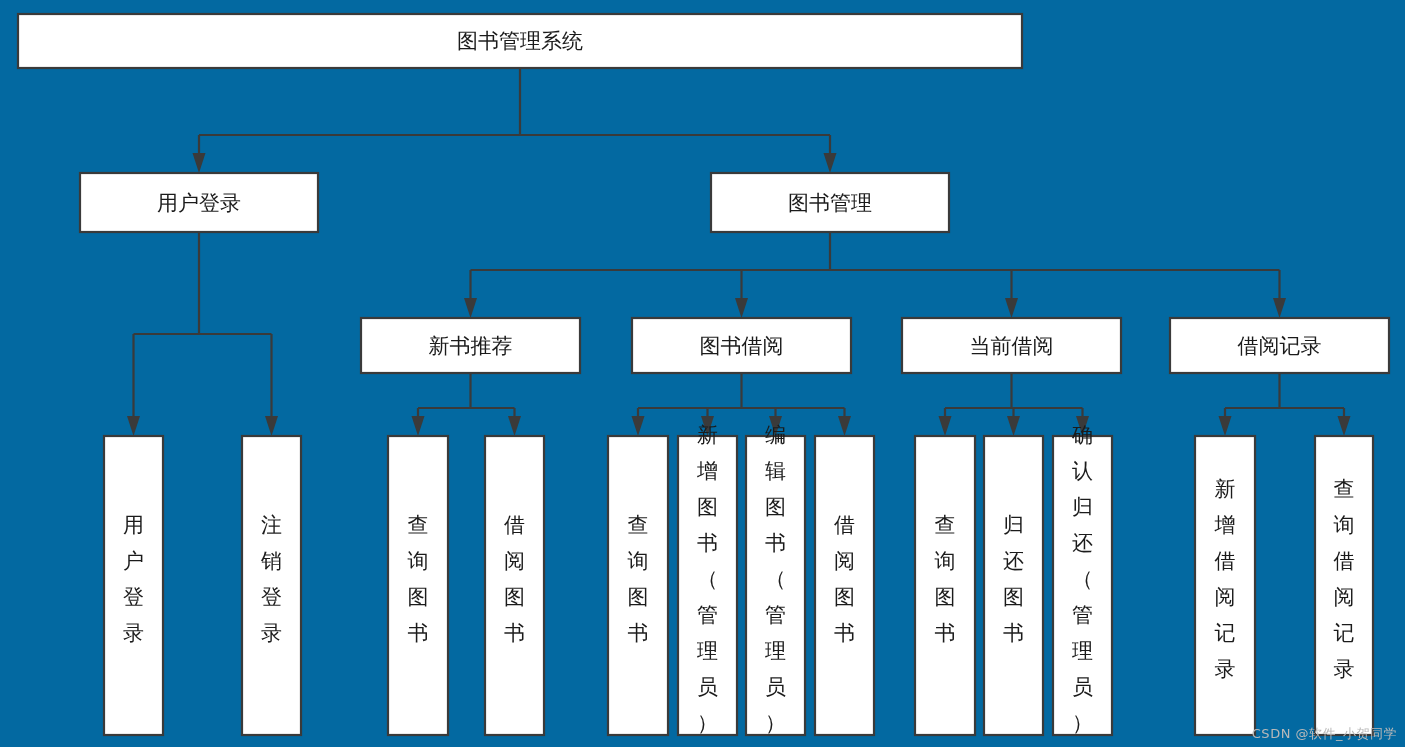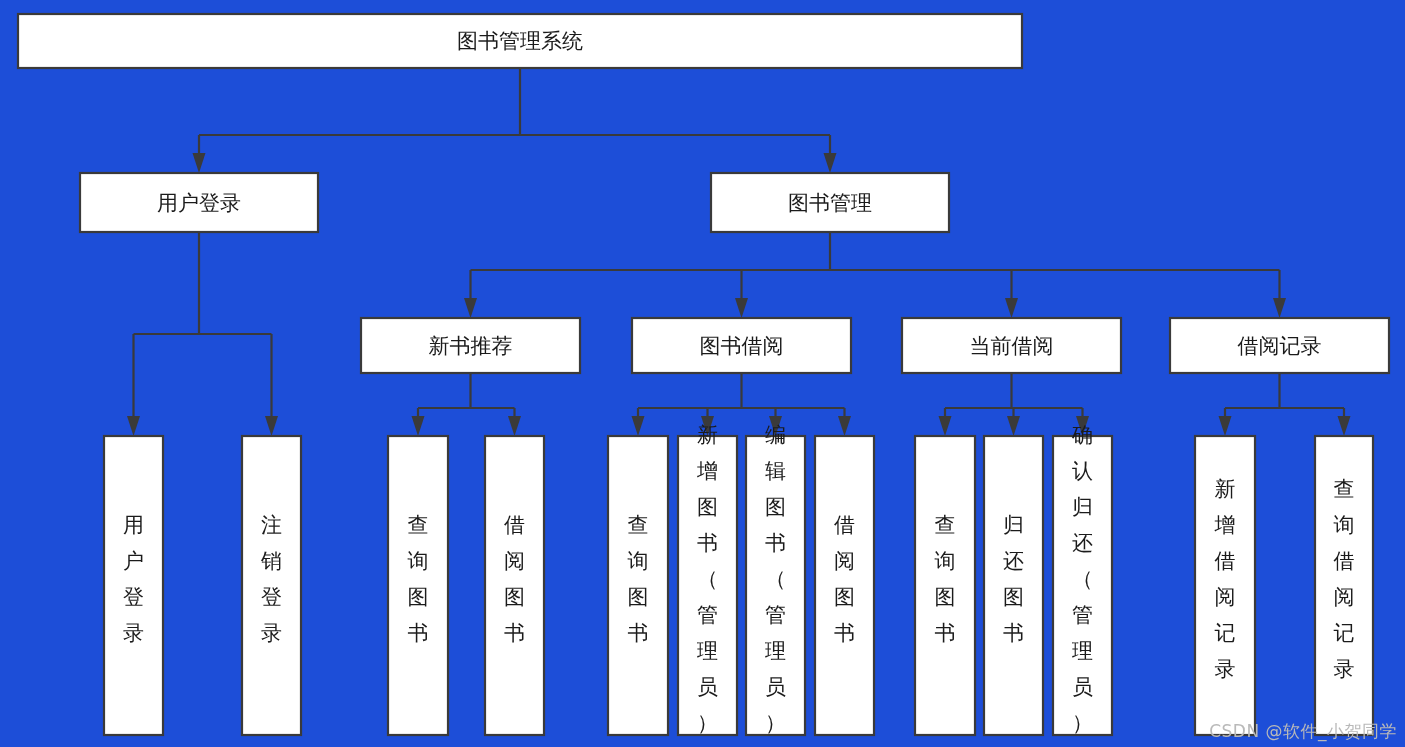--- a/index.html
+++ b/index.html
@@ -8,21 +8,21 @@
     padding: 0;
     background: #ffffff;
   }
   body {
     font-family: "DejaVu Sans", "Liberation Sans", sans-serif;
   }
   #diagram-root {
     position: relative;
     width: 1405px;
     height: 747px;
-    background: #1d4ed8;
+    background: #0369a1;
     overflow: hidden;
   }
   svg.diagram-canvas {
     position: absolute;
     left: 0;
     top: 0;
     width: 1405px;
     height: 747px;
     display: block;
   }
@@ -52,21 +52,21 @@
     font-family: "DejaVu Sans", "Liberation Sans", sans-serif;
     font-size: 21px;
     fill: #1b1b1b;
     text-anchor: middle;
   }
   .watermark-text {
     position: absolute;
     right: 8px;
     bottom: 4px;
     font-family: "DejaVu Sans", "Liberation Sans", sans-serif;
-    font-size: 17px;
+    font-size: 13px;
     color: #b9b9b9;
     letter-spacing: 0.5px;
     white-space: nowrap;
     user-select: none;
   }
 </style>
 </head>
 <body>
 
 <div id="diagram-root">

